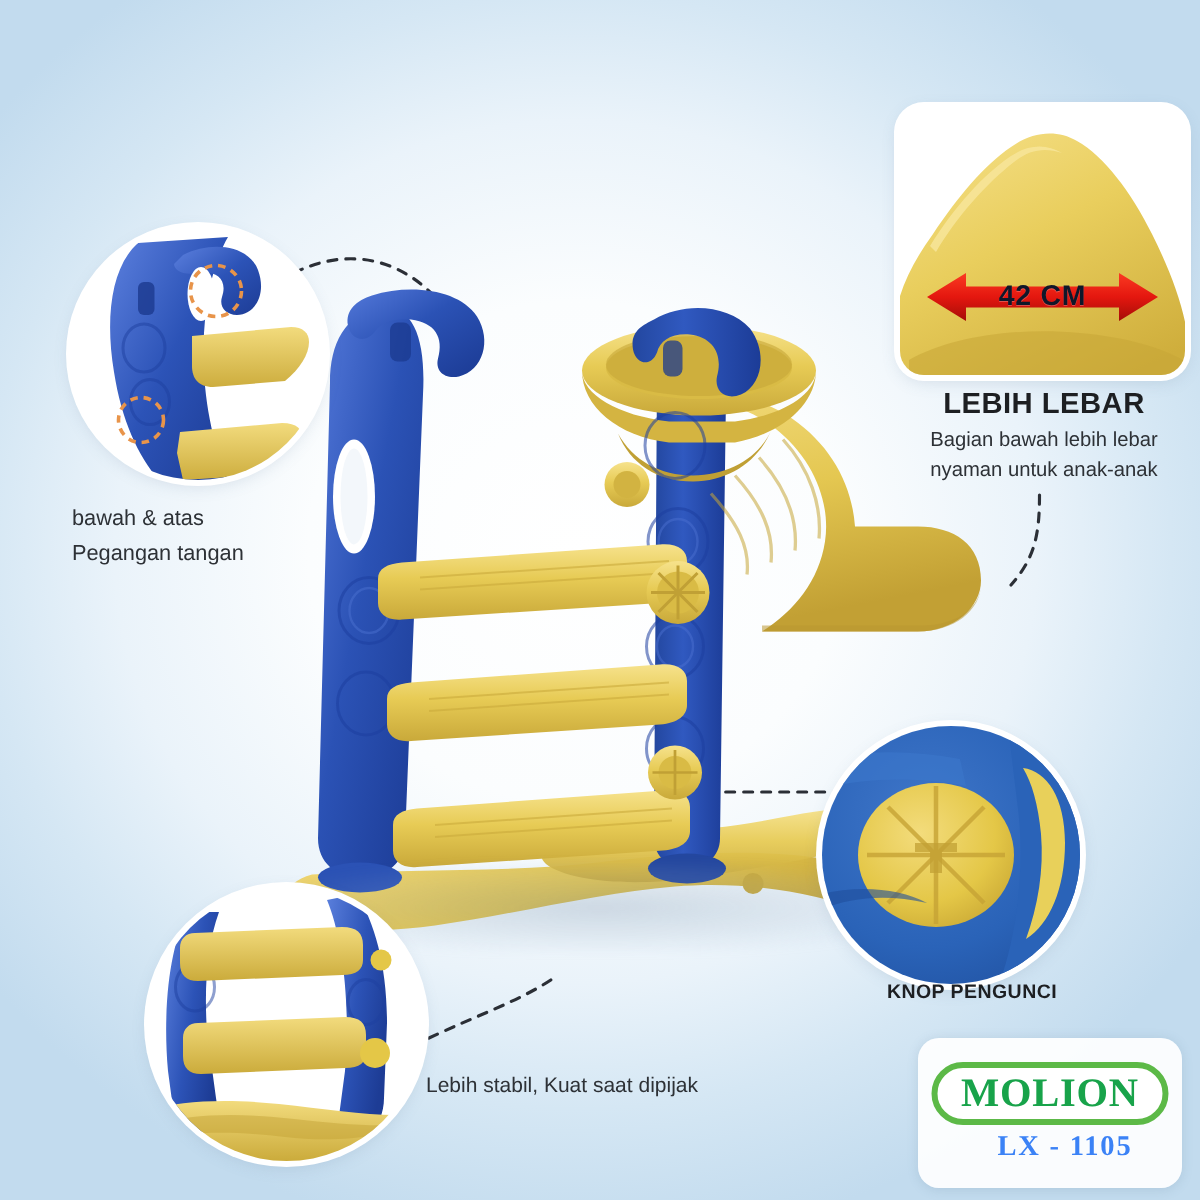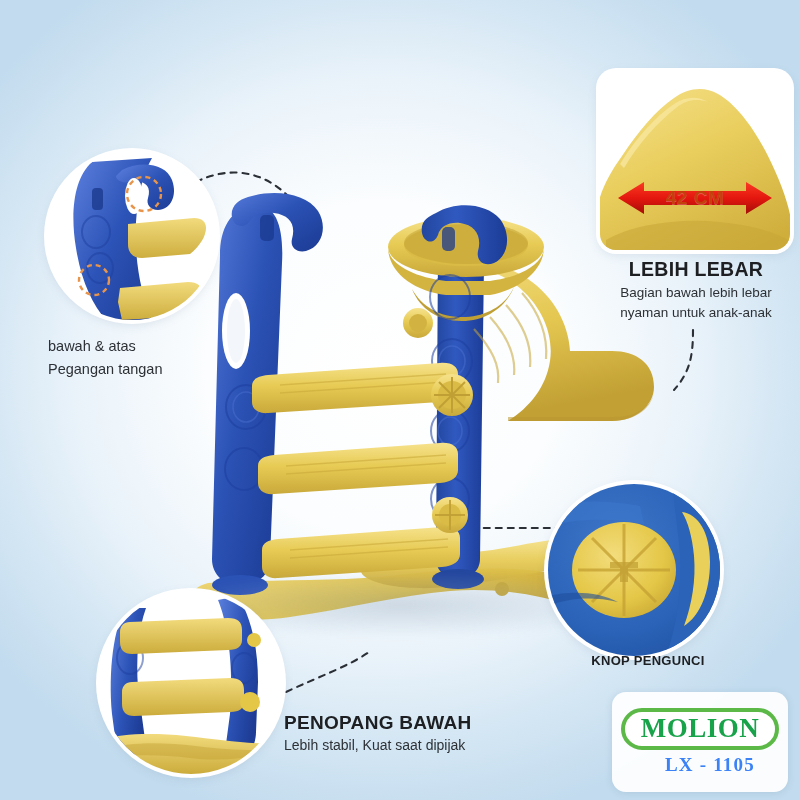--- a/index.html
+++ b/index.html
@@ -41,21 +41,21 @@
     box-shadow:0 0 0 4px #ffffff, 0 3px 12px rgba(80,110,140,.22);
     overflow:hidden;
   }
 
   
   .cm-badge{
     position:absolute;display:flex;align-items:center;justify-content:center;
   }
   .cm-text{
     position:absolute;left:0;right:0;text-align:center;
-    font-weight:bold;color:#c2410c;font-size:19px;letter-spacing:.5px;
+    font-weight:bold;color:#0f172a;font-size:19px;letter-spacing:.5px;
     text-shadow:0 1px 0 rgba(255,255,255,.25);
   }
 
   
   #logo-card{
     position:absolute;left:612px;top:692px;width:176px;height:100px;
     border-radius:14px;background:rgba(255,255,255,.92);
     box-shadow:0 1px 7px rgba(90,120,150,.18);
     display:flex;flex-direction:column;align-items:center;justify-content:center;gap:4px;font-family:Liberation Serif, serif;
   }
@@ -407,21 +407,20 @@
     <div class="ttl">LEBIH LEBAR</div>
     <div class="sub">Bagian bawah lebih lebar</div>
     <div class="sub">nyaman untuk anak-anak</div>
   </div>
 
   <div class="abs" id="lbl-knop">
     <div class="ttl">KNOP PENGUNCI</div>
   </div>
 
   <div class="abs" id="lbl-penopang">
-    <div class="ttl">PENOPANG BAWAH</div>
     <div class="sub">Lebih stabil, Kuat saat dipijak</div>
   </div>
 
   <div id="logo-card">
     <div id="logo-pill">
       <div id="logo-text">MOLION</div>
     </div>
     <div id="model-text">LX - 1105</div>
   </div>
 

